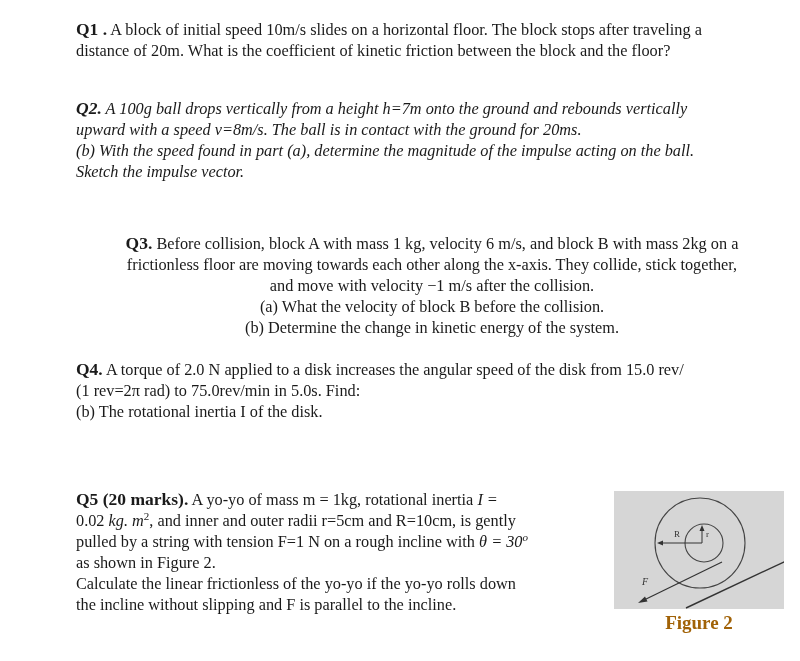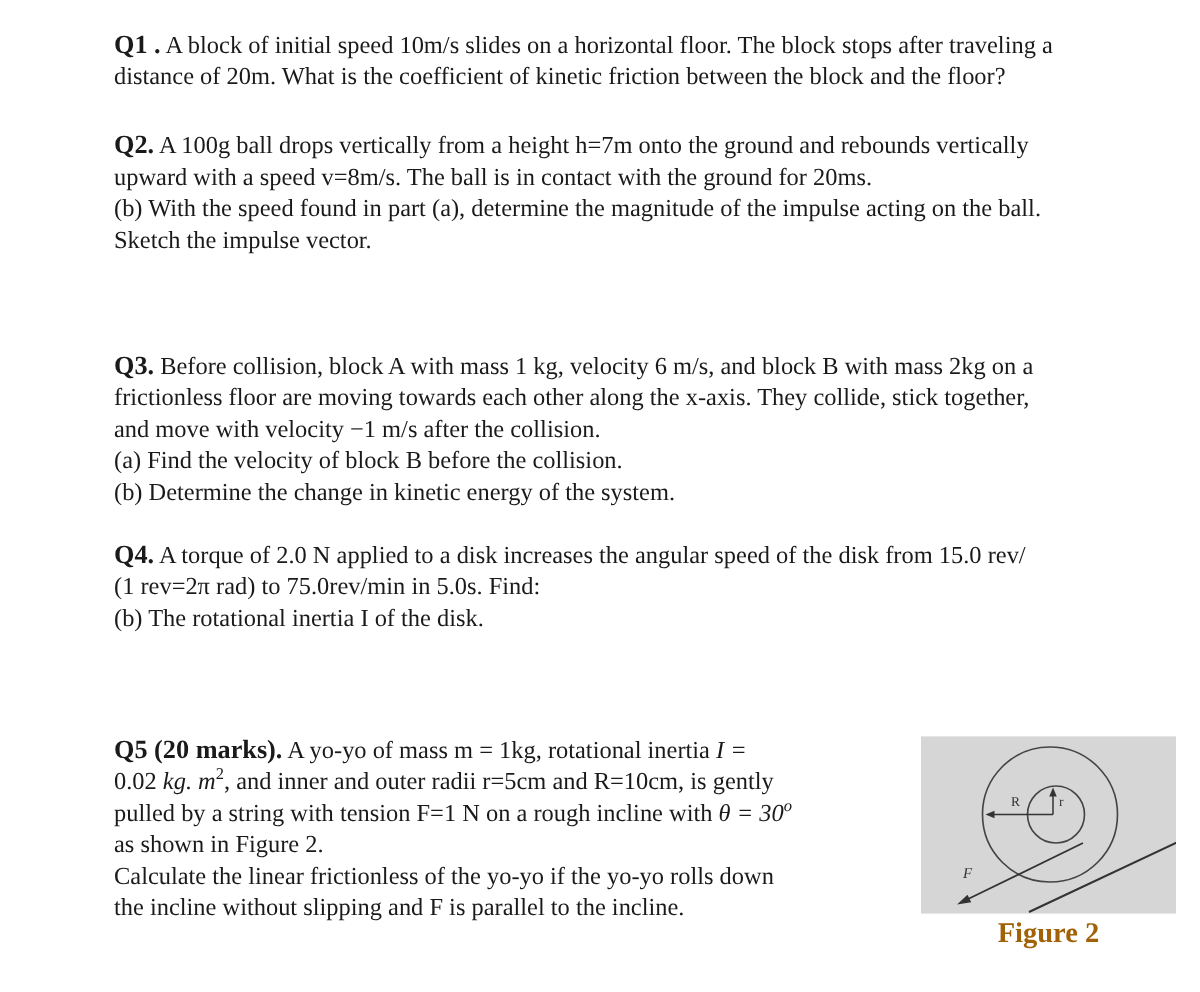--- a/index.html
+++ b/index.html
@@ -24,22 +24,22 @@
     }
     .q p {
       margin: 0;
       white-space: nowrap;
     }
     .qnum {
       font-weight: bold;
       font-size: 17.5px;
     }
     #q1 { top: 19px; }
-    #q2 { top: 86px; }
-    #q3 { top: 233px; }
+    #q2 { top: 98px; font-style: italic; }
+    #q3 { top: 233px; text-align: center; }
     #q4 { top: 359px; }
     #q5 { top: 489px; width: 520px; }
     .math { font-style: italic; }
     sup { font-size: 11px; line-height: 0; }
     .figure {
       position: absolute;
       left: 614px;
       top: 491px;
       width: 170px;
       height: 118px;
@@ -69,21 +69,21 @@
   <p><span class="qnum">Q2.</span><span> A 100g ball drops vertically from a height h=7m onto the ground and rebounds vertically</span></p>
   <p>upward with a speed v=8m/s. The ball is in contact with the ground for 20ms.</p>
   <p>(b) With the speed found in part (a), determine the magnitude of the impulse acting on the ball.</p>
   <p>Sketch the impulse vector.</p>
 </div>
 
 <div class="q" id="q3">
   <p><span class="qnum">Q3.</span><span> Before collision, block A with mass 1 kg, velocity 6 m/s, and block B with mass 2kg on a</span></p>
   <p>frictionless floor are moving towards each other along the x-axis. They collide, stick together,</p>
   <p>and move with velocity −1 m/s after the collision.</p>
-  <p>(a) Find the velocity of block B before the collision.</p>
+  <p>(a) What the velocity of block B before the collision.</p>
   <p>(b) Determine the change in kinetic energy of the system.</p>
 </div>
 
 <div class="q" id="q4">
   <p><span class="qnum">Q4.</span><span> A torque of 2.0 N applied to a disk increases the angular speed of the disk from 15.0 rev/</span></p>
   <p>(1 rev=2π rad) to 75.0rev/min in 5.0s. Find:</p>
   <p>(b) The rotational inertia I of the disk.</p>
 </div>
 
 <div class="q" id="q5">

